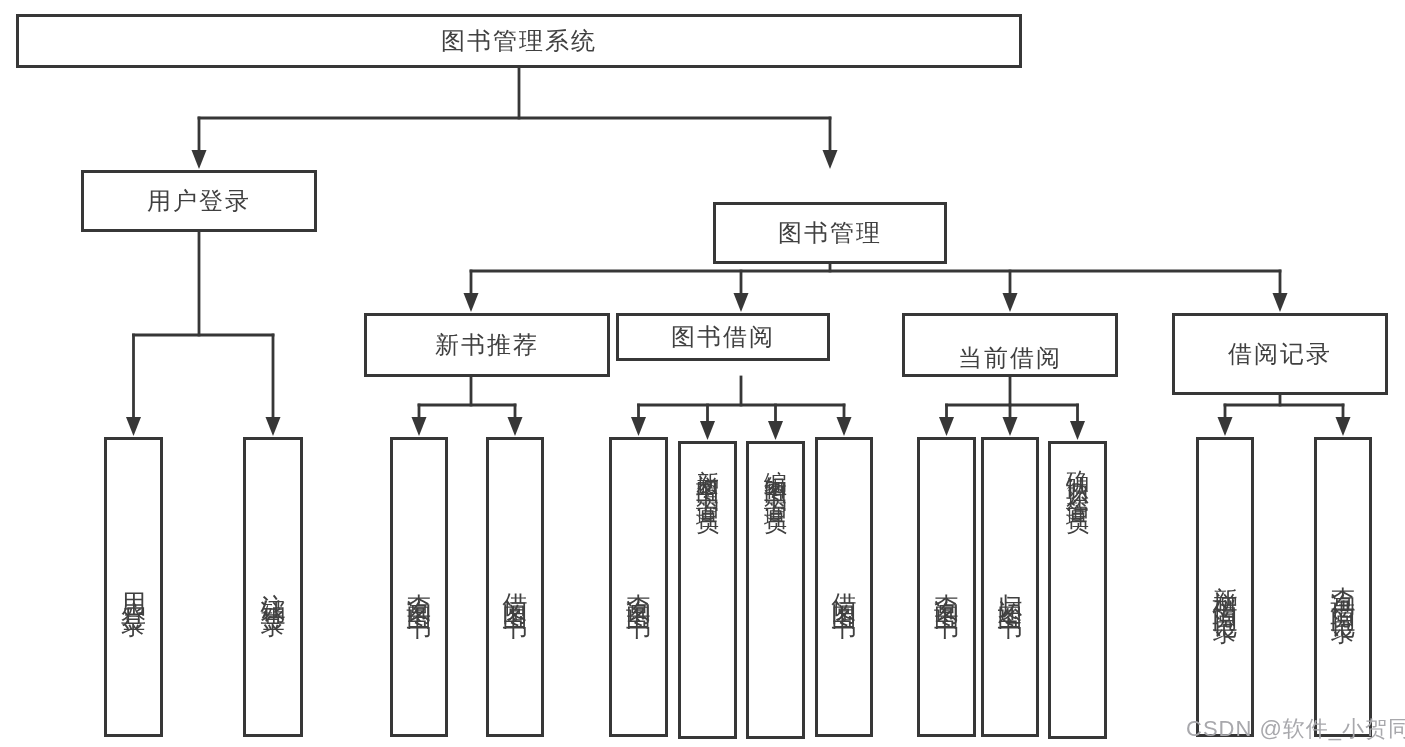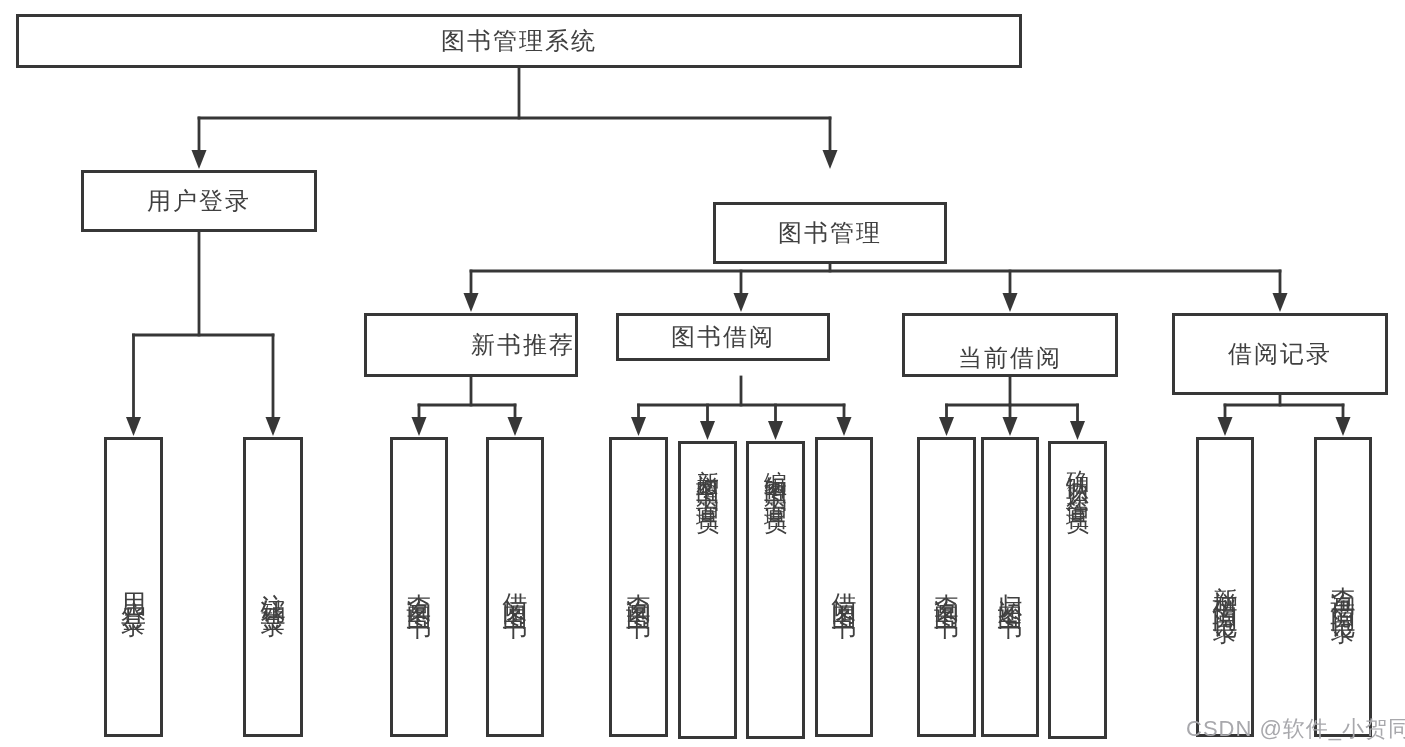--- a/index.html
+++ b/index.html
@@ -124,21 +124,21 @@
   <div id="nodes">
       <div class="node h" style="left: 16px; top: 14px; width: 1006px; height: 54px;">
         <span>图书管理系统</span>
       </div>
       <div class="node h" style="left: 81px; top: 170px; width: 236px; height: 62px;">
         <span>用户登录</span>
       </div>
       <div class="node h" style="left: 713px; top: 170px; width: 234px; height: 62px; margin-top: 32px;">
         <span>图书管理</span>
       </div>
-      <div class="node h" style="left: 364px; top: 313px; width: 214px; height: 64px; justify-content: flex-end;">
+      <div class="node h" style="left: 364px; top: 313px; width: 246px; height: 64px;">
         <span>新书推荐</span>
       </div>
       <div class="node h" style="left: 616px; top: 313px; width: 214px; height: 48px; text-align: right;">
         <span>图书借阅</span>
       </div>
       <div class="node h" style="left: 902px; top: 313px; width: 216px; height: 64px; align-items: flex-end;">
         <span>当前借阅</span>
       </div>
       <div class="node h" style="left: 1172px; top: 313px; width: 216px; height: 82px;">
         <span>借阅记录</span>

